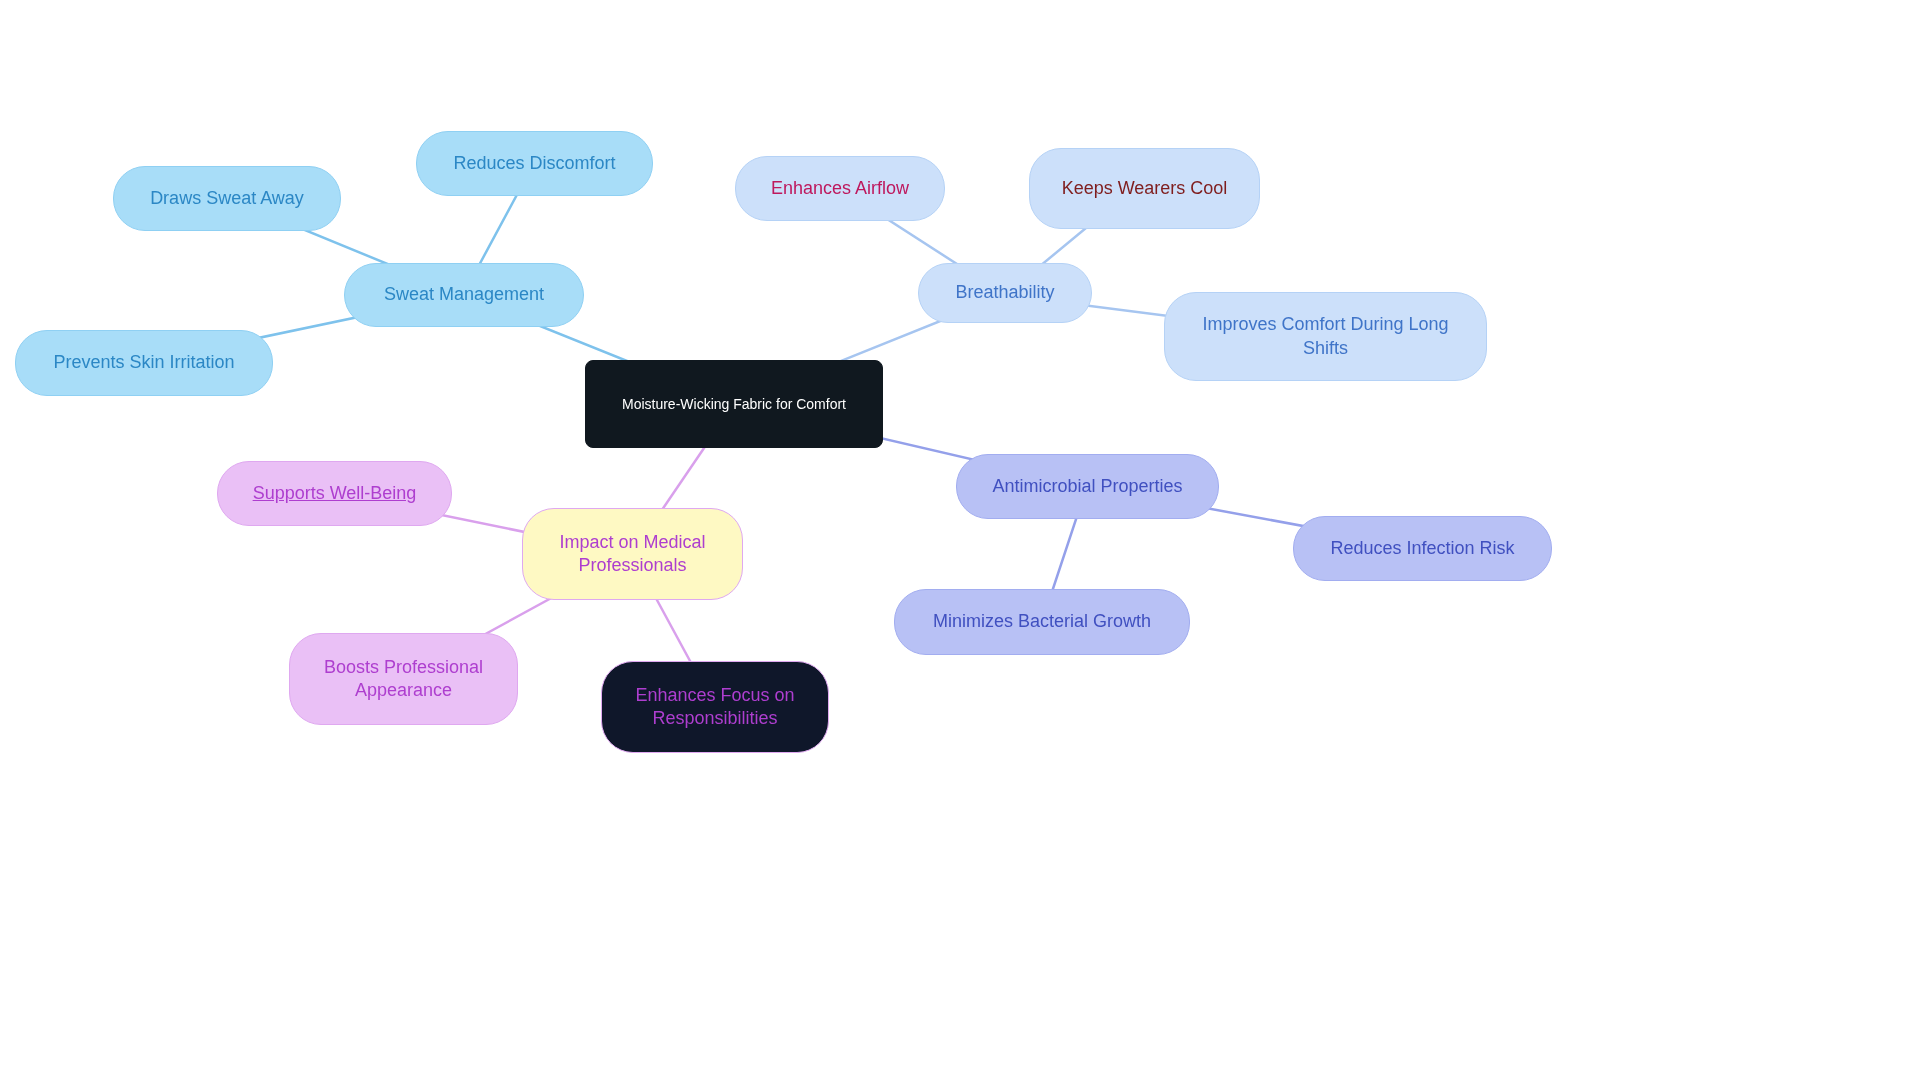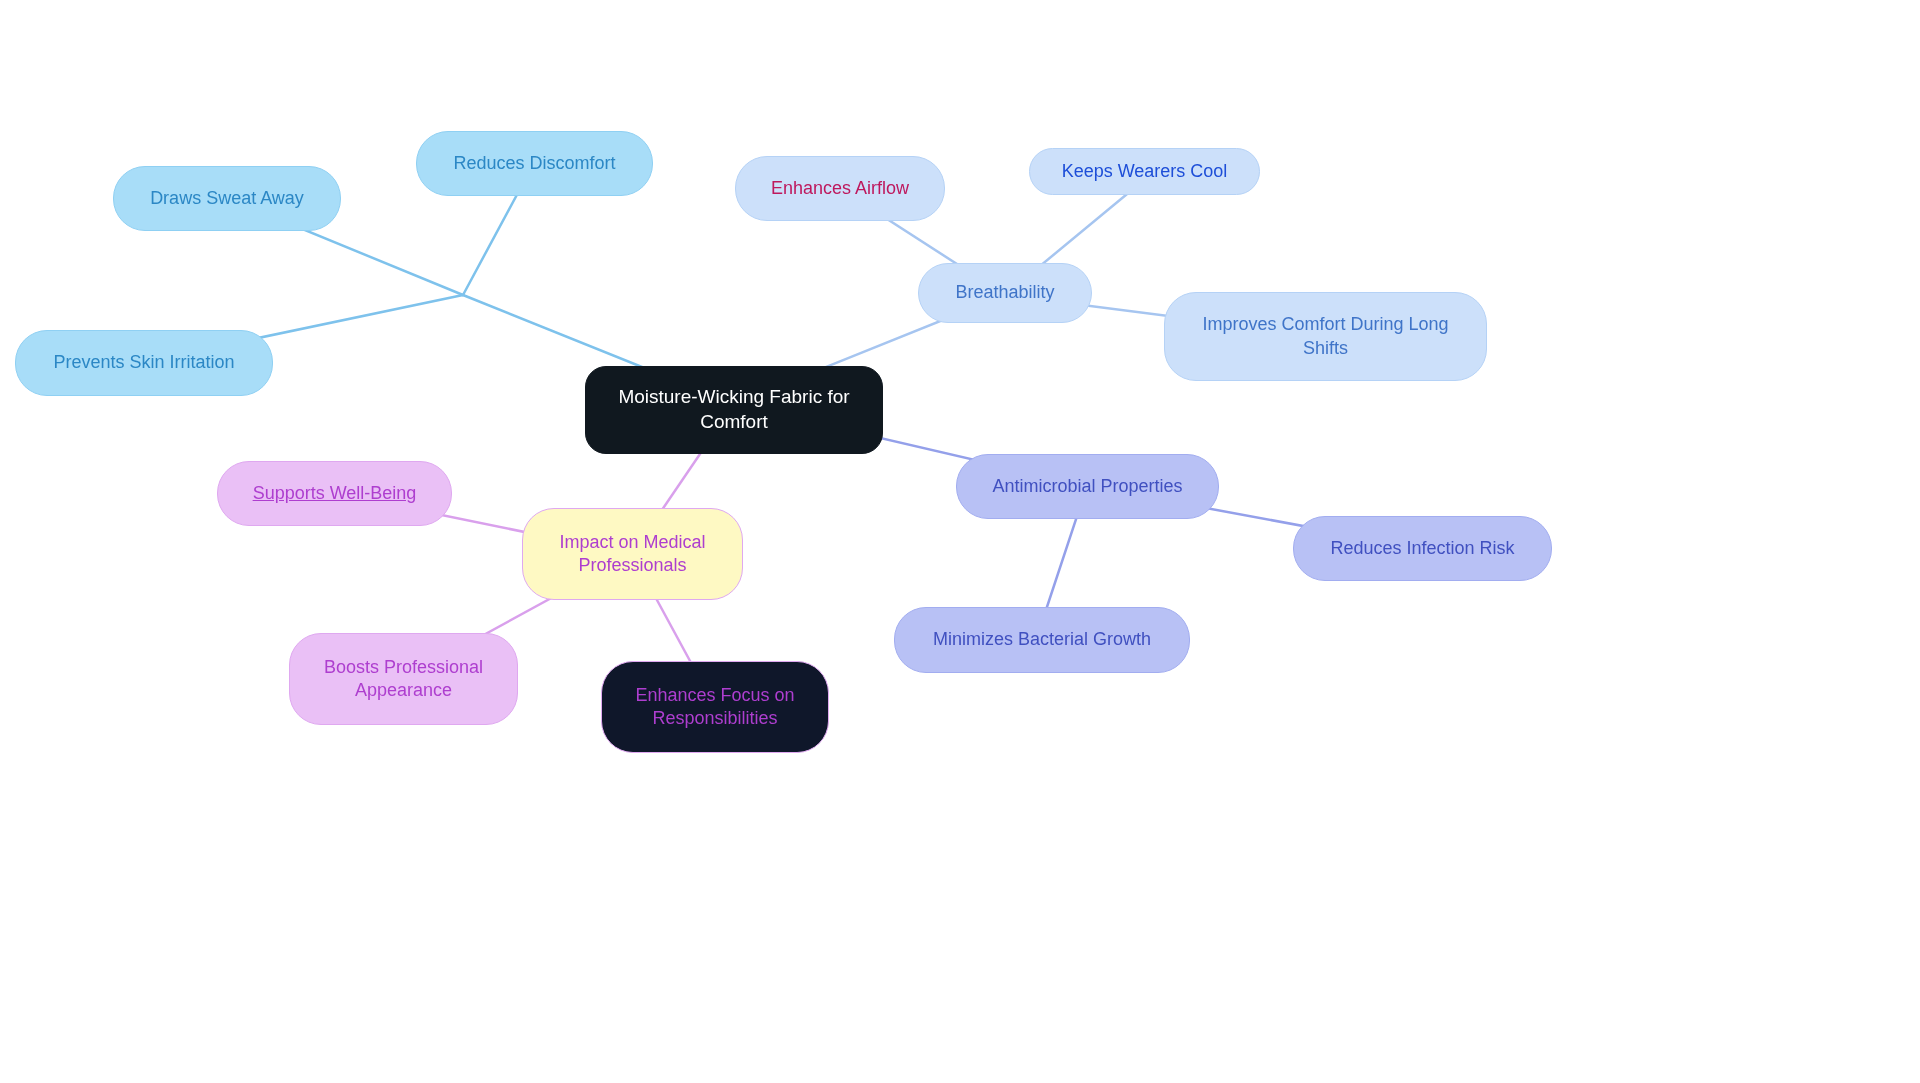--- a/index.html
+++ b/index.html
@@ -33,23 +33,22 @@
     text-align: center;
     border-radius: 32px;
     border: 1px solid transparent;
     padding: 8px 22px;
     font-size: 18px;
     line-height: 1.3;
     cursor: pointer;
     user-select: none;
   }
   .node.center-node {
-    border-radius: 21px;
-    font-size: 19px;
-    margin-top: 6px;
+    border-radius: 8px;
+    font-size: 14px;
   }
   .node-label { display: block; }
 </style>
 </head>
 <body>
 
 <div class="canvas">
 
   <svg class="edges" width="1920" height="1083">
 
@@ -70,50 +69,53 @@
     <line x1="734" y1="404" x2="632" y2="554" style="stroke: rgb(217, 160, 236);"></line>
     <line x1="632" y1="554" x2="334" y2="493" style="stroke: rgb(217, 160, 236);"></line>
     <line x1="632" y1="554" x2="403" y2="679" style="stroke: rgb(217, 160, 236);"></line>
     <line x1="632" y1="554" x2="715" y2="707" style="stroke: rgb(217, 160, 236);"></line>
   </svg>
 
   <div class="node center-node" style="left: 585px; top: 360px; width: 298px; height: 88px; background-color: rgb(16, 24, 31); color: rgb(255, 255, 255); border-color: rgb(16, 24, 31);">
     <span class="node-label">Moisture-Wicking Fabric for Comfort</span>
   </div>
 
+  <div class="node" style="left: 344px; top: 263px; width: 240px; height: 64px; background-color: rgb(168, 221, 248); color: rgb(43, 135, 197); border-color: rgb(143, 208, 243);">
+    <span class="node-label">Sweat Management</span>
+  </div>
   <div class="node" style="left: 113px; top: 166px; width: 228px; height: 65px; background-color: rgb(168, 221, 248); color: rgb(43, 135, 197); border-color: rgb(143, 208, 243);">
     <span class="node-label">Draws Sweat Away</span>
   </div>
   <div class="node" style="left: 416px; top: 131px; width: 237px; height: 65px; background-color: rgb(168, 221, 248); color: rgb(43, 135, 197); border-color: rgb(143, 208, 243);">
     <span class="node-label">Reduces Discomfort</span>
   </div>
   <div class="node" style="left: 15px; top: 330px; width: 258px; height: 66px; background-color: rgb(168, 221, 248); color: rgb(43, 135, 197); border-color: rgb(143, 208, 243);">
     <span class="node-label">Prevents Skin Irritation</span>
   </div>
 
   <div class="node" style="left: 918px; top: 263px; width: 174px; height: 60px; background-color: rgb(204, 224, 250); color: rgb(63, 116, 200); border-color: rgb(181, 210, 246);">
     <span class="node-label">Breathability</span>
   </div>
   <div class="node" style="left: 735px; top: 156px; width: 210px; height: 65px; background-color: rgb(204, 224, 250); color: #be185d; border-color: rgb(181, 210, 246);">
     <span class="node-label">Enhances Airflow</span>
   </div>
-  <div class="node" style="left: 1029px; top: 148px; width: 231px; height: 47px; background-color: rgb(204, 224, 250); color: #1d4ed8; border-color: rgb(181, 210, 246);">
+  <div class="node" style="left: 1029px; top: 148px; width: 231px; height: 81px; background-color: rgb(204, 224, 250); color: #7f1d1d; border-color: rgb(181, 210, 246);">
     <span class="node-label">Keeps Wearers Cool</span>
   </div>
   <div class="node" style="left: 1164px; top: 292px; width: 323px; height: 89px; background-color: rgb(204, 224, 250); color: rgb(63, 116, 200); border-color: rgb(181, 210, 246);">
     <span class="node-label">Improves Comfort During Long Shifts</span>
   </div>
 
   <div class="node" style="left: 956px; top: 454px; width: 263px; height: 65px; background-color: rgb(184, 193, 245); color: rgb(64, 80, 192); border-color: rgb(162, 173, 240);">
     <span class="node-label">Antimicrobial Properties</span>
   </div>
   <div class="node" style="left: 1293px; top: 516px; width: 259px; height: 65px; background-color: rgb(184, 193, 245); color: rgb(64, 80, 192); border-color: rgb(162, 173, 240);">
     <span class="node-label">Reduces Infection Risk</span>
   </div>
-  <div class="node" style="left: 894px; top: 589px; width: 296px; height: 66px; background-color: rgb(184, 193, 245); color: rgb(64, 80, 192); border-color: rgb(162, 173, 240); margin-top: 18px;">
+  <div class="node" style="left: 894px; top: 589px; width: 296px; height: 66px; background-color: rgb(184, 193, 245); color: rgb(64, 80, 192); border-color: rgb(162, 173, 240);">
     <span class="node-label">Minimizes Bacterial Growth</span>
   </div>
 
   <div class="node" style="left: 522px; top: 508px; width: 221px; height: 92px; background-color: #fef9c3; color: rgb(174, 62, 207); border-color: rgb(223, 168, 240);">
     <span class="node-label">Impact on Medical Professionals</span>
   </div>
   <div class="node" style="left: 217px; top: 461px; width: 235px; height: 65px; background-color: rgb(234, 192, 246); color: rgb(174, 62, 207); border-color: rgb(223, 168, 240); text-decoration: underline;">
     <span class="node-label">Supports Well-Being</span>
   </div>
   <div class="node" style="left: 289px; top: 633px; width: 229px; height: 92px; background-color: rgb(234, 192, 246); color: rgb(174, 62, 207); border-color: rgb(223, 168, 240);">

